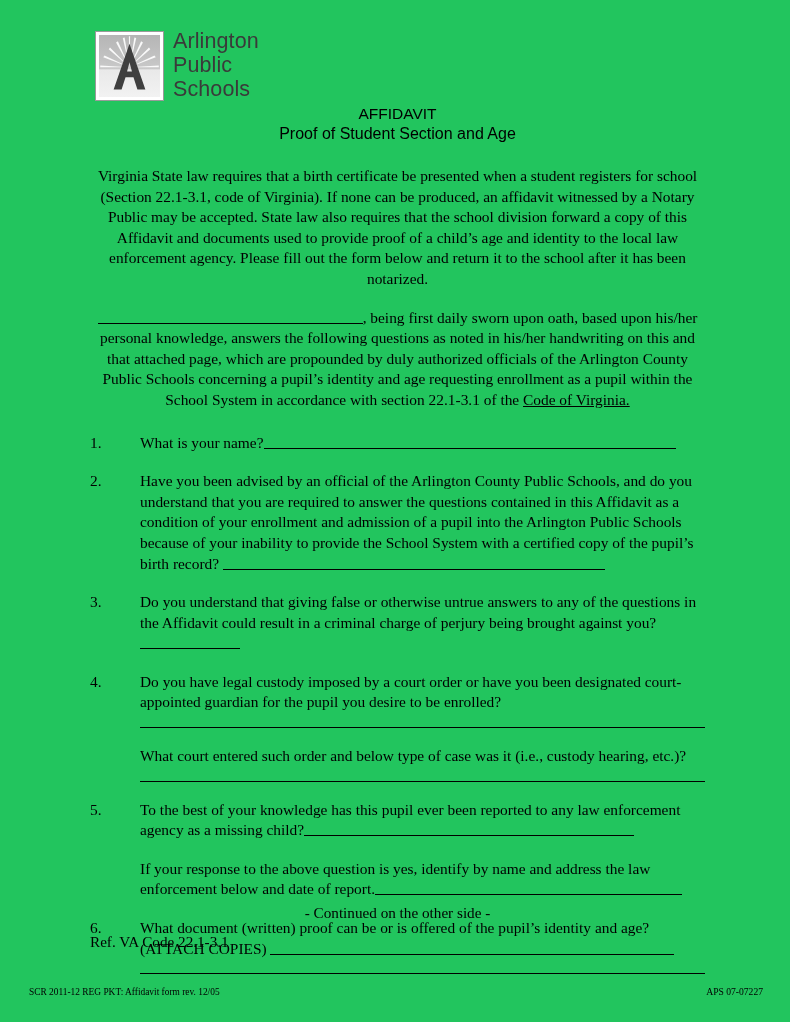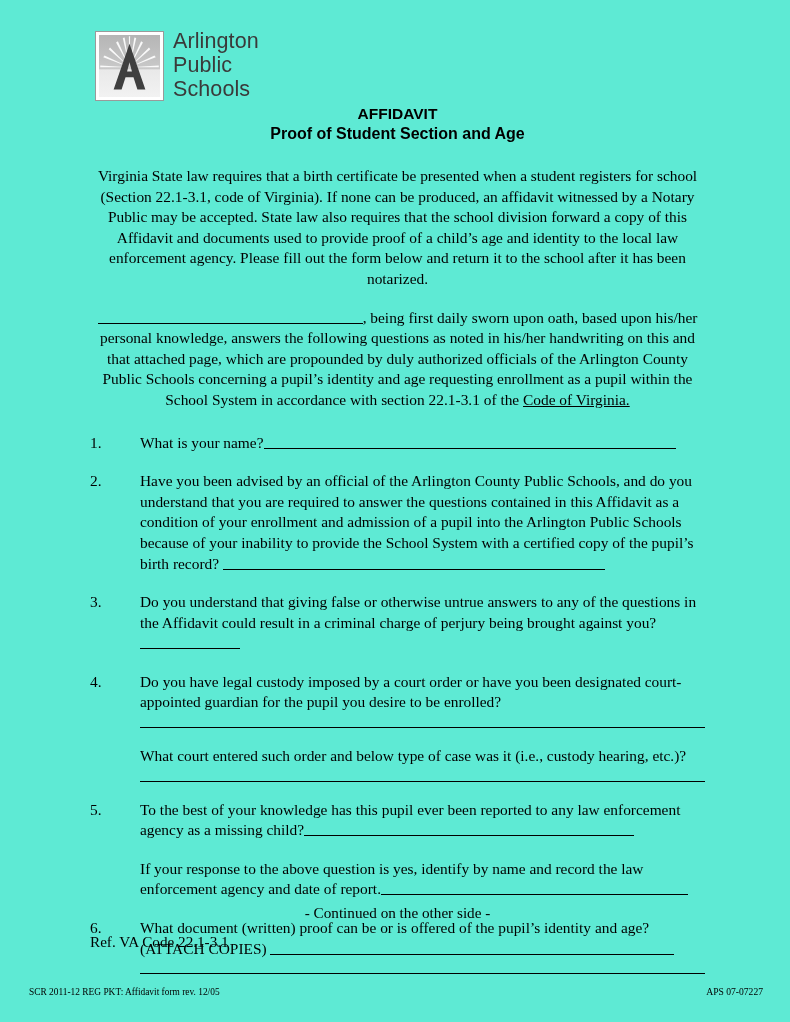--- a/index.html
+++ b/index.html
@@ -8,21 +8,21 @@
     background: #ffffff;
   }
   body {
     font-family: "Liberation Serif", "DejaVu Serif", serif;
     color: #000000;
   }
   .page {
     position: relative;
     width: 790px;
     height: 1022px;
-    background: #5eead4;
+    background: #22c55e;
     overflow: hidden;
     box-sizing: border-box;
   }
 
   
   .logo-block {
     position: absolute;
     left: 95px;
     top: 31px;
     display: flex;
@@ -56,21 +56,21 @@
   .logo-words div { white-space: nowrap; }
 
   
   .doc-title {
     position: absolute;
     left: 90px;
     top: 104px;
     width: 615px;
     text-align: center;
     font-family: "Liberation Sans", "DejaVu Sans", sans-serif;
-    font-weight: bold;
+    font-weight: normal;
     font-size: 15.5px;
     line-height: 20px;
   }
   .doc-title .line2 { font-size: 16px; }
 
   
   .content {
     position: absolute;
     left: 90px;
     top: 166px;
@@ -232,21 +232,21 @@
           <hr class="rule-full rule-gap-top">
           <div class="sub-gap">What court entered such order and below type of case was it (i.e., custody hearing, etc.)?</div>
           <hr class="rule-full rule-gap-top">
         </div>
       </div>
 
       <div class="qitem">
         <div class="qnum">5.</div>
         <div class="qbody">
           <span>To the best of your knowledge has this pupil ever been reported to any law enforcement agency as a missing child?</span><span class="ul-line" style="width:330px"></span>
-          <div class="sub-gap"><span>If your response to the above question is yes, identify by name and record the law enforcement agency and date of report.</span><span class="ul-line" style="width:307px"></span></div>
+          <div class="sub-gap"><span>If your response to the above question is yes, identify by name and address the law enforcement below and date of report.</span><span class="ul-line" style="width:307px"></span></div>
         </div>
       </div>
 
       <div class="qitem">
         <div class="qnum">6.</div>
         <div class="qbody">
           <span>What document (written) proof can be or is offered of the pupil’s identity and age? (ATTACH COPIES) </span><span class="ul-line" style="width:404px"></span>
           <hr class="rule-full rule-gap-top">
         </div>
       </div>

